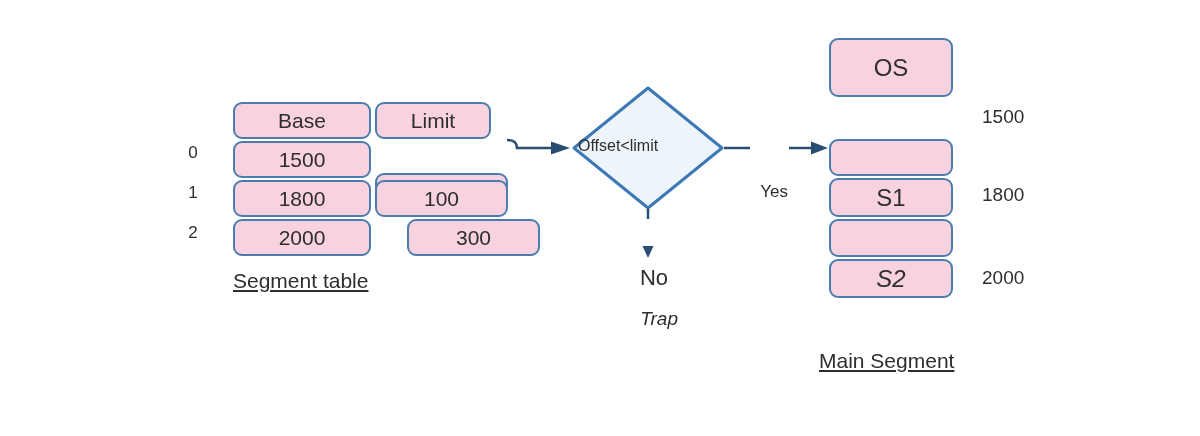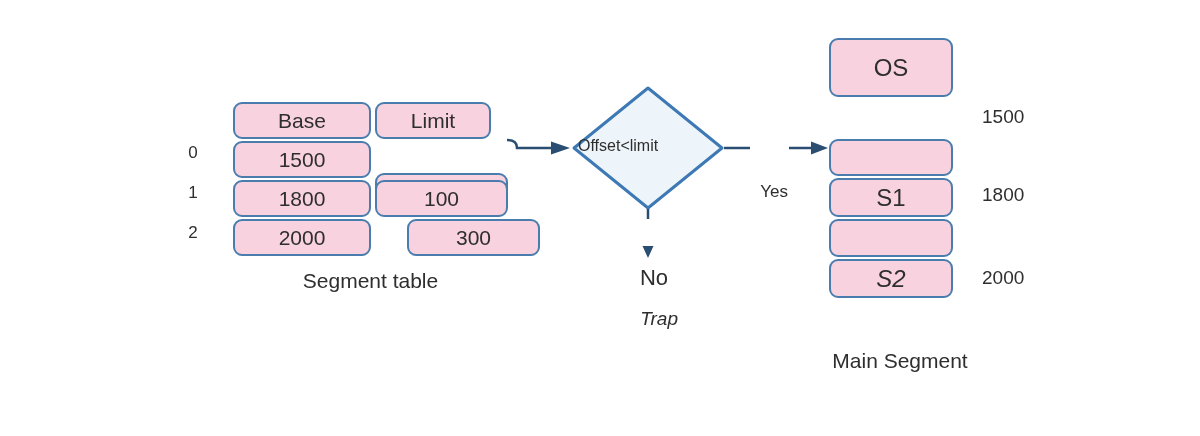--- a/index.html
+++ b/index.html
@@ -9,21 +9,21 @@
   }
   .layer{position:absolute;left:0;top:0;width:1200px;height:436px;pointer-events:none;}
   
   .cell{
     position:absolute;box-sizing:border-box;
     background:#f8d2de;border:2.5px solid #4a7dae;border-radius:9px;
     display:flex;align-items:center;justify-content:center;
     font-size:21px;
   }
   .rowidx{position:absolute;width:20px;text-align:center;font-size:17px;}
-  .caption{position:absolute;text-align:center;font-size:21px;}
+  .caption{position:absolute;text-align:left;font-size:21px;text-decoration:underline;}
   .addr{position:absolute;font-size:19px;line-height:20px;text-align:left;}
   .flowlabel{position:absolute;text-align:right;font-size:17px;margin-top:45px;}
 
   
   .st-h-base {left:233px;top:102px;width:138px;height:37px;}
   .st-h-limit{left:375px;top:102px;width:116px;height:37px;}
   .st-r0-base {left:233px;top:141px;width:138px;height:37px;}
   .st-r0-limit{left:375px;top:141px;width:133px;height:37px;margin-top:32px;}
   .st-r1-base {left:233px;top:180px;width:138px;height:37px;}
   .st-r1-limit{left:375px;top:180px;width:133px;height:37px;}

